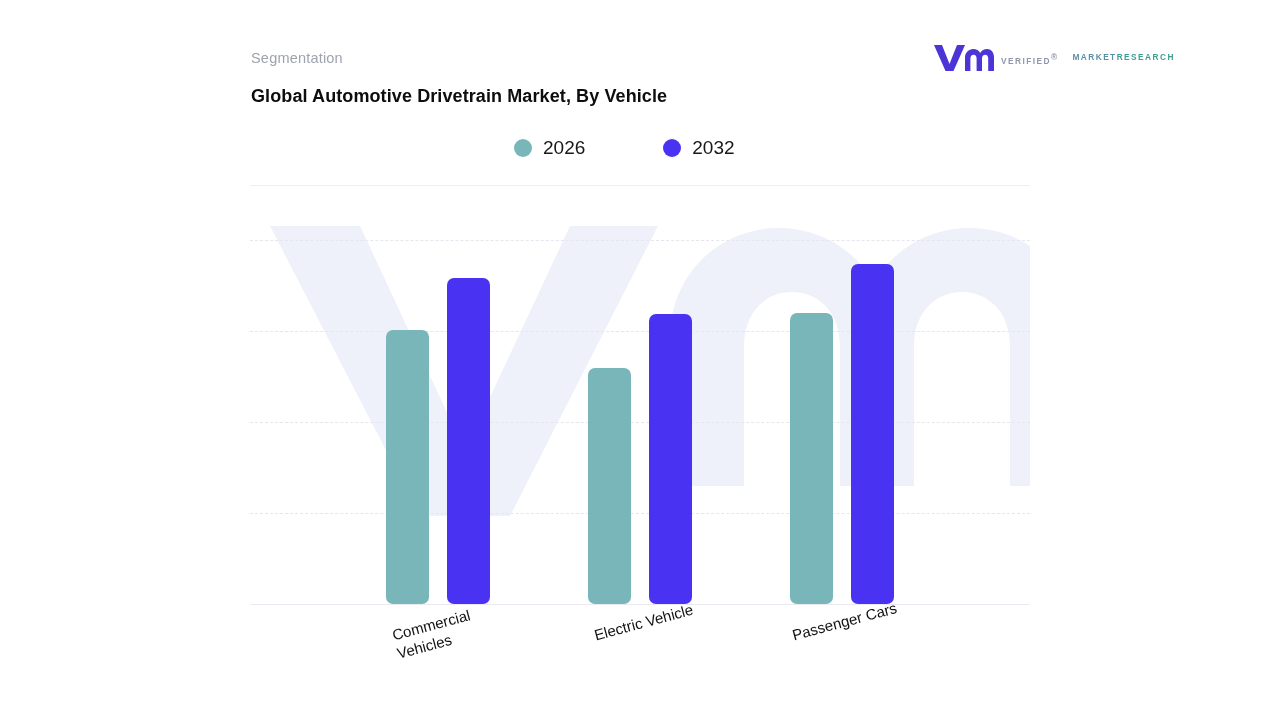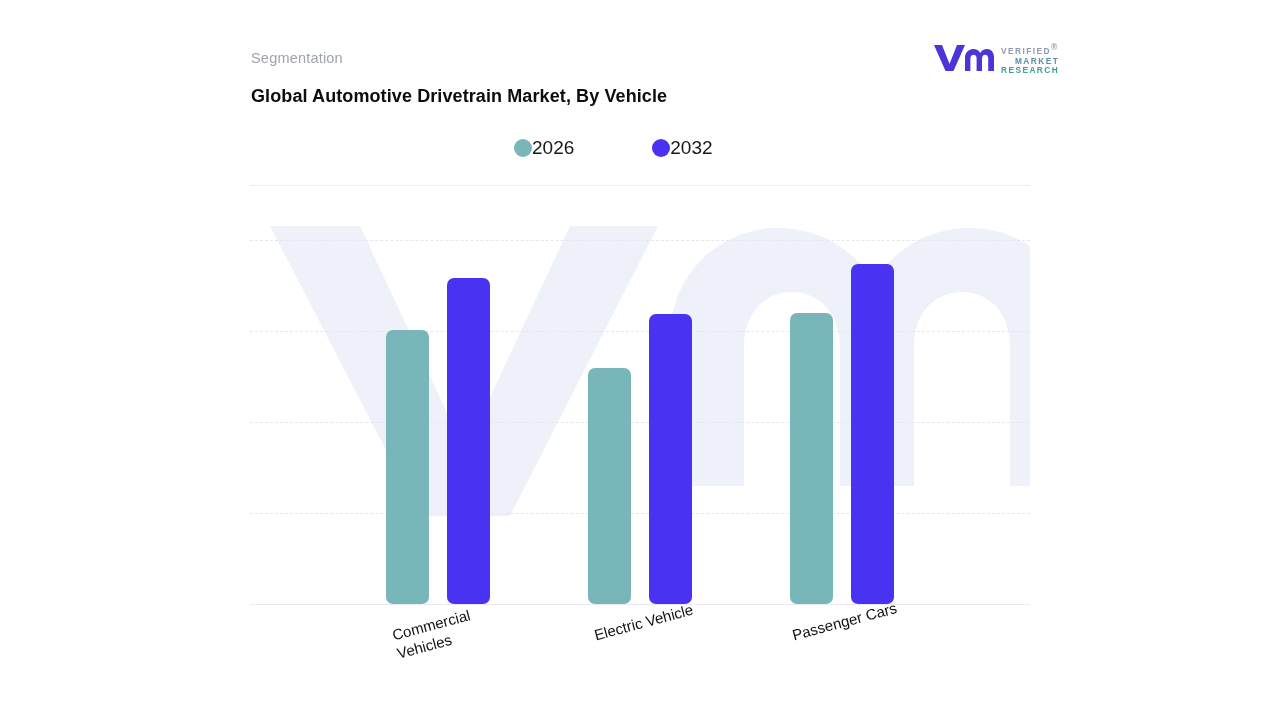--- a/index.html
+++ b/index.html
@@ -54,20 +54,21 @@
     position: absolute;
     left: 514px;
     top: 137px;
     display: flex;
     align-items: center;
     gap: 0px;
   }
   .legend-item {
     display: flex;
     align-items: center;
+    gap: 11px;
     margin-right: 78px;
   }
   .legend-dot {
     width: 18px;
     height: 18px;
     border-radius: 50%;
     display: block;
     flex: 0 0 auto;
   }
   .legend-label {
@@ -83,21 +84,21 @@
     top: 41px;
     width: 132px;
     height: 36px;
     display: flex;
     align-items: center;
     gap: 7px;
   }
   .logo-mark { flex: 0 0 auto; }
   .logo-text {
     display: flex;
-    flex-direction: column;
+    flex-direction: row;
     justify-content: center;
     line-height: 9.6px;
     padding-top: 1px;
   }
   .logo-text span {
     font-size: 8.3px;
     letter-spacing: 1.45px;
     font-weight: bold;
     white-space: nowrap;
   }

